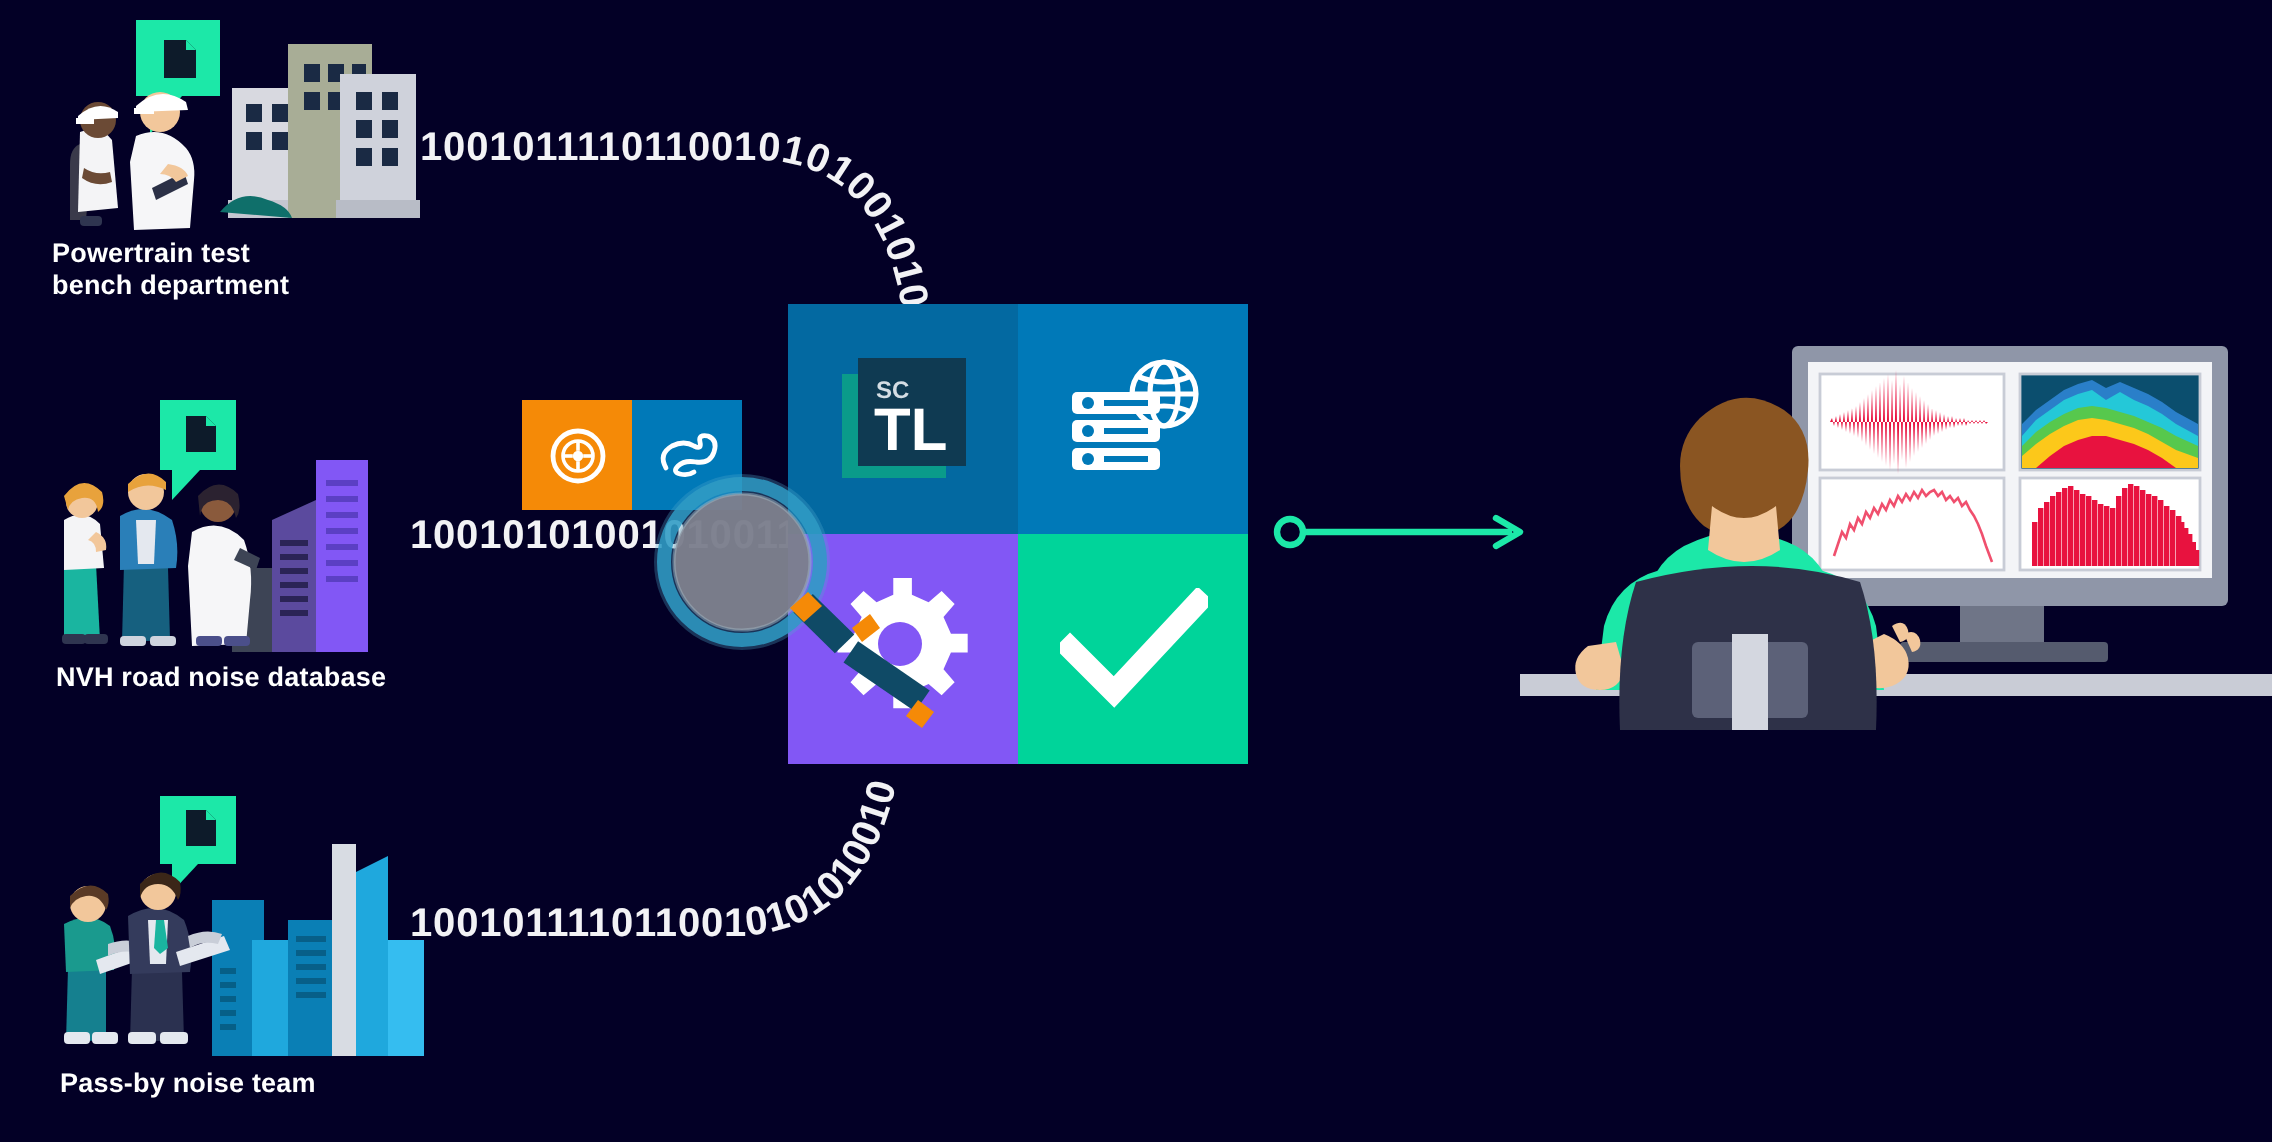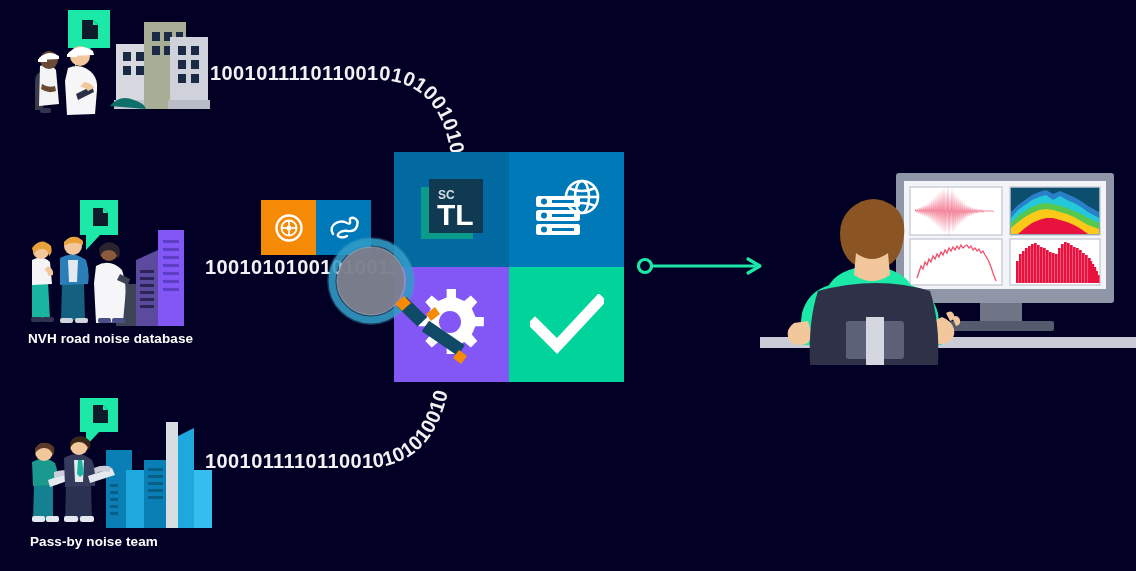--- a/index.html
+++ b/index.html
@@ -97,20 +97,22 @@
 
       <g>
         <path d="M50 64 q14 -6 25 6 q5 6 4 16 l-2 24 l-28 1 l-2 -34 z" fill="#f6f6f8"></path>
         <circle cx="62" cy="52" r="10" fill="#f2c79b"></circle>
         <path d="M50 49 q12 -11 25 -2 l1 4 l-26 1 z" fill="#ffffff"></path>
         <rect x="49" y="50" width="10" height="3" fill="#ffffff"></rect>
         <path d="M74 82 l-16 8 l2 6 l16 -8 z" fill="#2b3046"></path>
         <path d="M66 78 q8 1 10 6 l-6 3 q-3 -4 -8 -4 z" fill="#f2c79b"></path>
       </g>
     </svg>
+    <div class="label" style="left:8px; top:115px;">Powertrain test
+bench department</div>
   </div>
 
   <div class="source" style="left:18px; top:392px; width:210px; height:165px;">
     <svg class="art" width="200" height="140" viewBox="0 0 200 140">
       <rect x="88" y="58" width="26" height="78" fill="#0a7fb5"></rect>
       <rect x="108" y="78" width="18" height="58" fill="#1fa8dd"></rect>
       <g fill="#065f87">
         <rect x="92" y="92" width="8" height="3"></rect>
           <rect x="92" y="99" width="8" height="3"></rect>
         <rect x="92" y="106" width="8" height="3"></rect>

